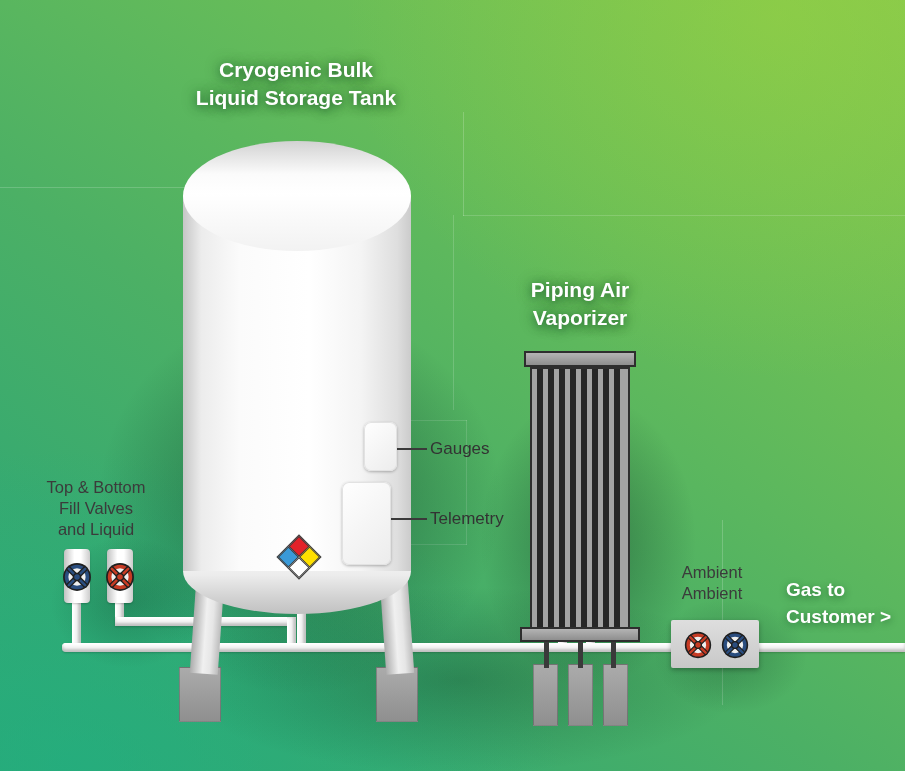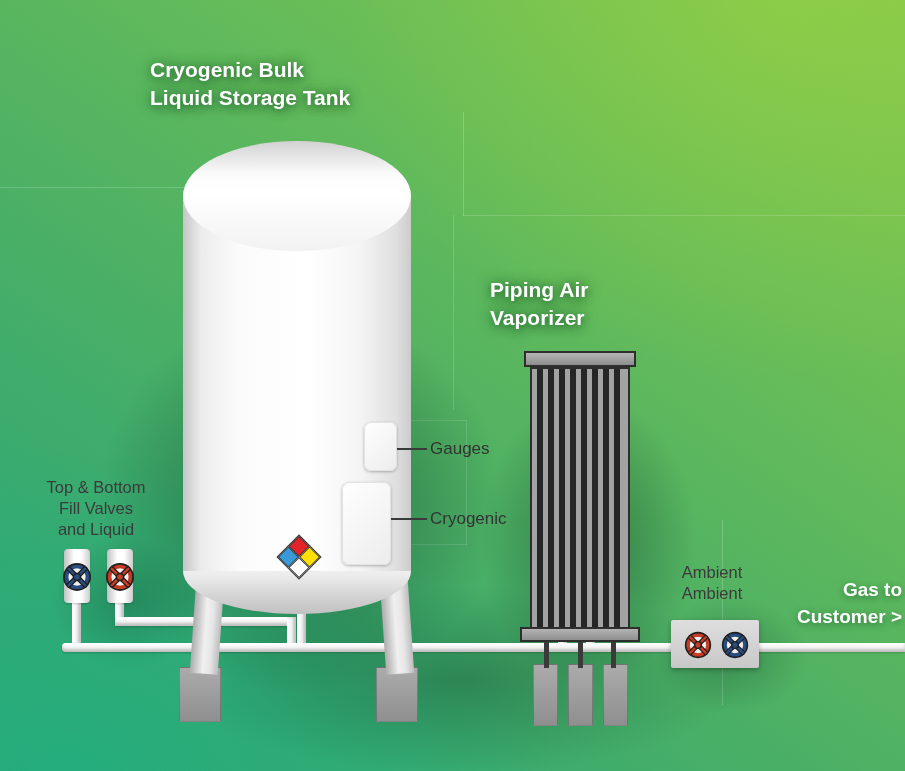--- a/index.html
+++ b/index.html
@@ -55,25 +55,25 @@
   .wheel-inner{fill:#efefef;}
   
   .nfpa{transform:rotate(45deg);border:1px solid #3c3c3c;box-sizing:border-box;
     display:grid;grid-template-columns:1fr 1fr;grid-template-rows:1fr 1fr;}
   .nfpa div{box-sizing:border-box;border:1px solid #3c3c3c;}
   .nfpa .q-red{background:var(--nfpa-red,#e32229);}
   .nfpa .q-yellow{background:var(--nfpa-yellow,#ffe000);}
   .nfpa .q-blue{background:var(--nfpa-blue,#3a9ad8);}
   .nfpa .q-white{background:#ffffff;}
   
-  .title{color:#ffffff;font-weight:bold;font-size:21px;line-height:28px;text-align:left;
+  .title{color:#ffffff;font-weight:bold;font-size:21px;line-height:28px;text-align:center;
     text-shadow:0 2px 8px rgba(15,70,30,0.60),0 0 16px rgba(15,70,30,0.45);}
   .dark-label{color:#3b3b3b;font-size:16.5px;line-height:21px;text-align:center;}
   .callout-label{color:#333333;font-size:17px;line-height:20px;}
-  .gas-label{color:#ffffff;font-weight:bold;font-size:19px;line-height:27px;text-align:right;
+  .gas-label{color:#ffffff;font-weight:bold;font-size:19px;line-height:27px;text-align:left;
     text-shadow:0 2px 7px rgba(15,70,30,0.55);}
 </style>
 </head>
 <body>
 
 <div id="canvas">
 
   <div class="abs decor" style="left:0;top:187px;width:186px;height:1px;opacity:.55;"></div>
   <div class="abs decor" style="left:463px;top:112px;width:1px;height:104px;opacity:.6;"></div>
   <div class="abs decor" style="left:463px;top:215px;width:442px;height:1px;opacity:.5;"></div>
@@ -111,21 +111,21 @@
   <div class="abs nfpa" style="left:283px;top:541px;width:32px;height:32px;">
     <div class="q-red"></div>
     <div class="q-yellow"></div>
     <div class="q-blue"></div>
     <div class="q-white"></div>
   </div>
 
   <div class="abs callout-line" style="left:397px;top:448px;width:30px;"></div>
   <div class="abs callout-label" style="left:430px;top:439px;">Gauges</div>
   <div class="abs callout-line" style="left:391px;top:518px;width:36px;"></div>
-  <div class="abs callout-label" style="left:430px;top:509px;">Cryogenic</div>
+  <div class="abs callout-label" style="left:430px;top:509px;">Telemetry</div>
 
   <div class="abs foot" style="left:533px;top:664px;width:25px;height:62px;"></div>
   <div class="abs foot" style="left:568px;top:664px;width:25px;height:62px;"></div>
   <div class="abs foot" style="left:603px;top:664px;width:25px;height:62px;"></div>
   <div class="abs vap-leg" style="left:544px;top:640px;width:5px;height:28px;"></div>
   <div class="abs vap-leg" style="left:578px;top:640px;width:5px;height:28px;"></div>
   <div class="abs vap-leg" style="left:611px;top:640px;width:5px;height:28px;"></div>
   <div class="abs vap-body" style="left:530px;top:367px;width:100px;height:262px;"></div>
   <div class="abs vap-cap" style="left:524px;top:351px;width:112px;height:16px;"></div>
   <div class="abs vap-cap" style="left:520px;top:627px;width:120px;height:15px;"></div>

